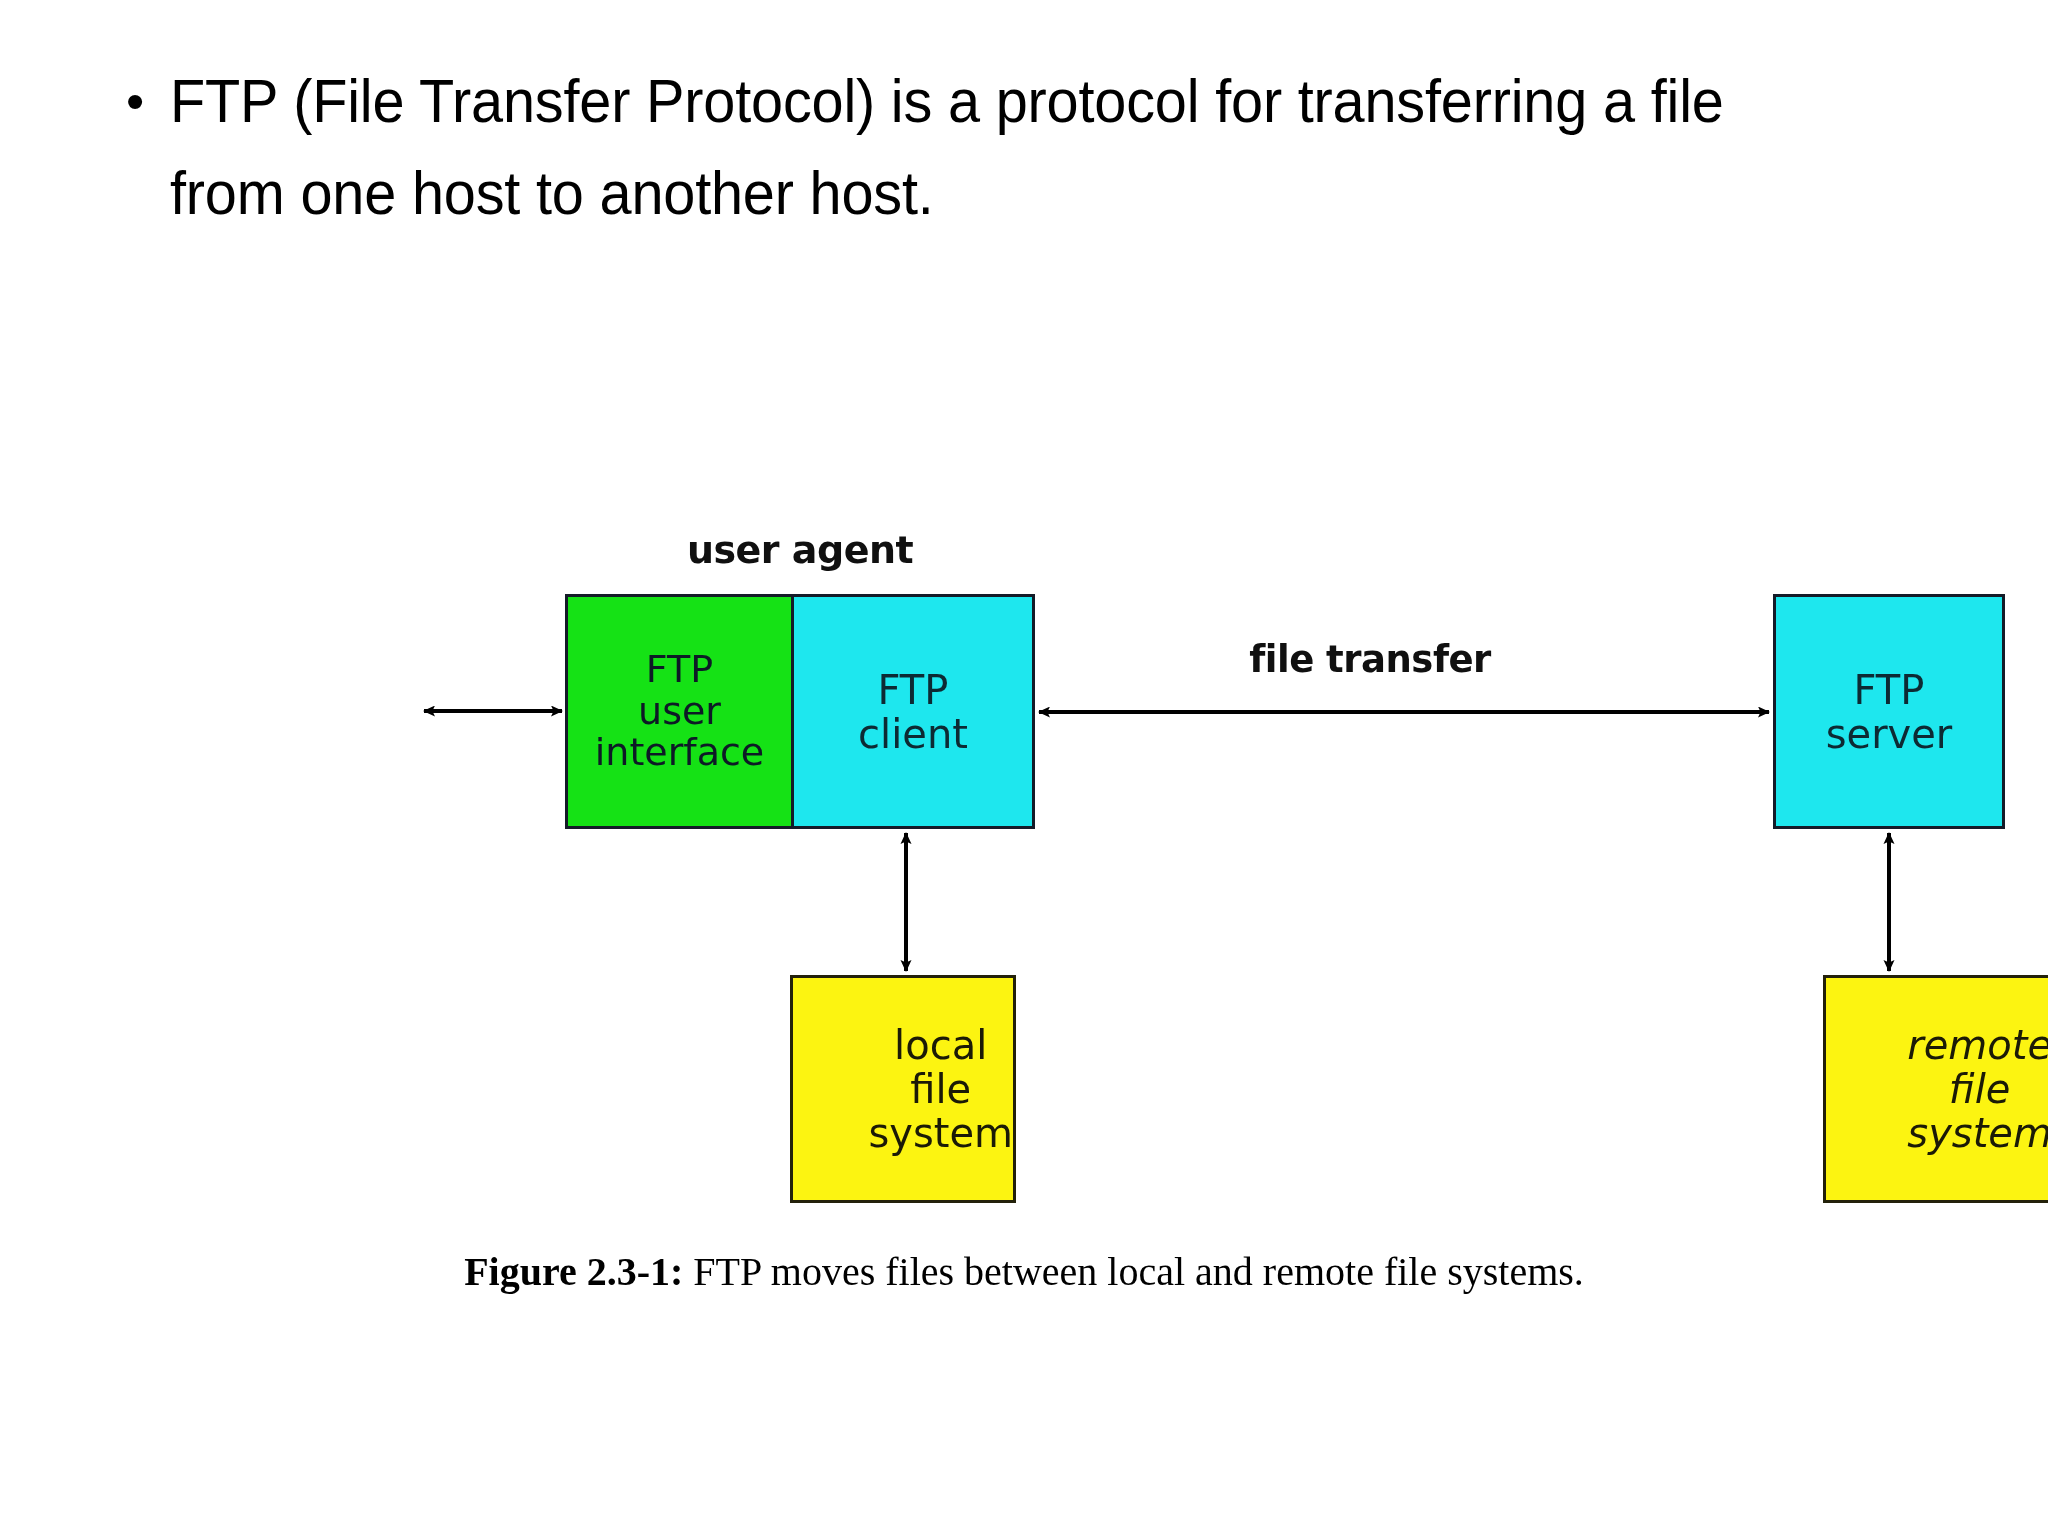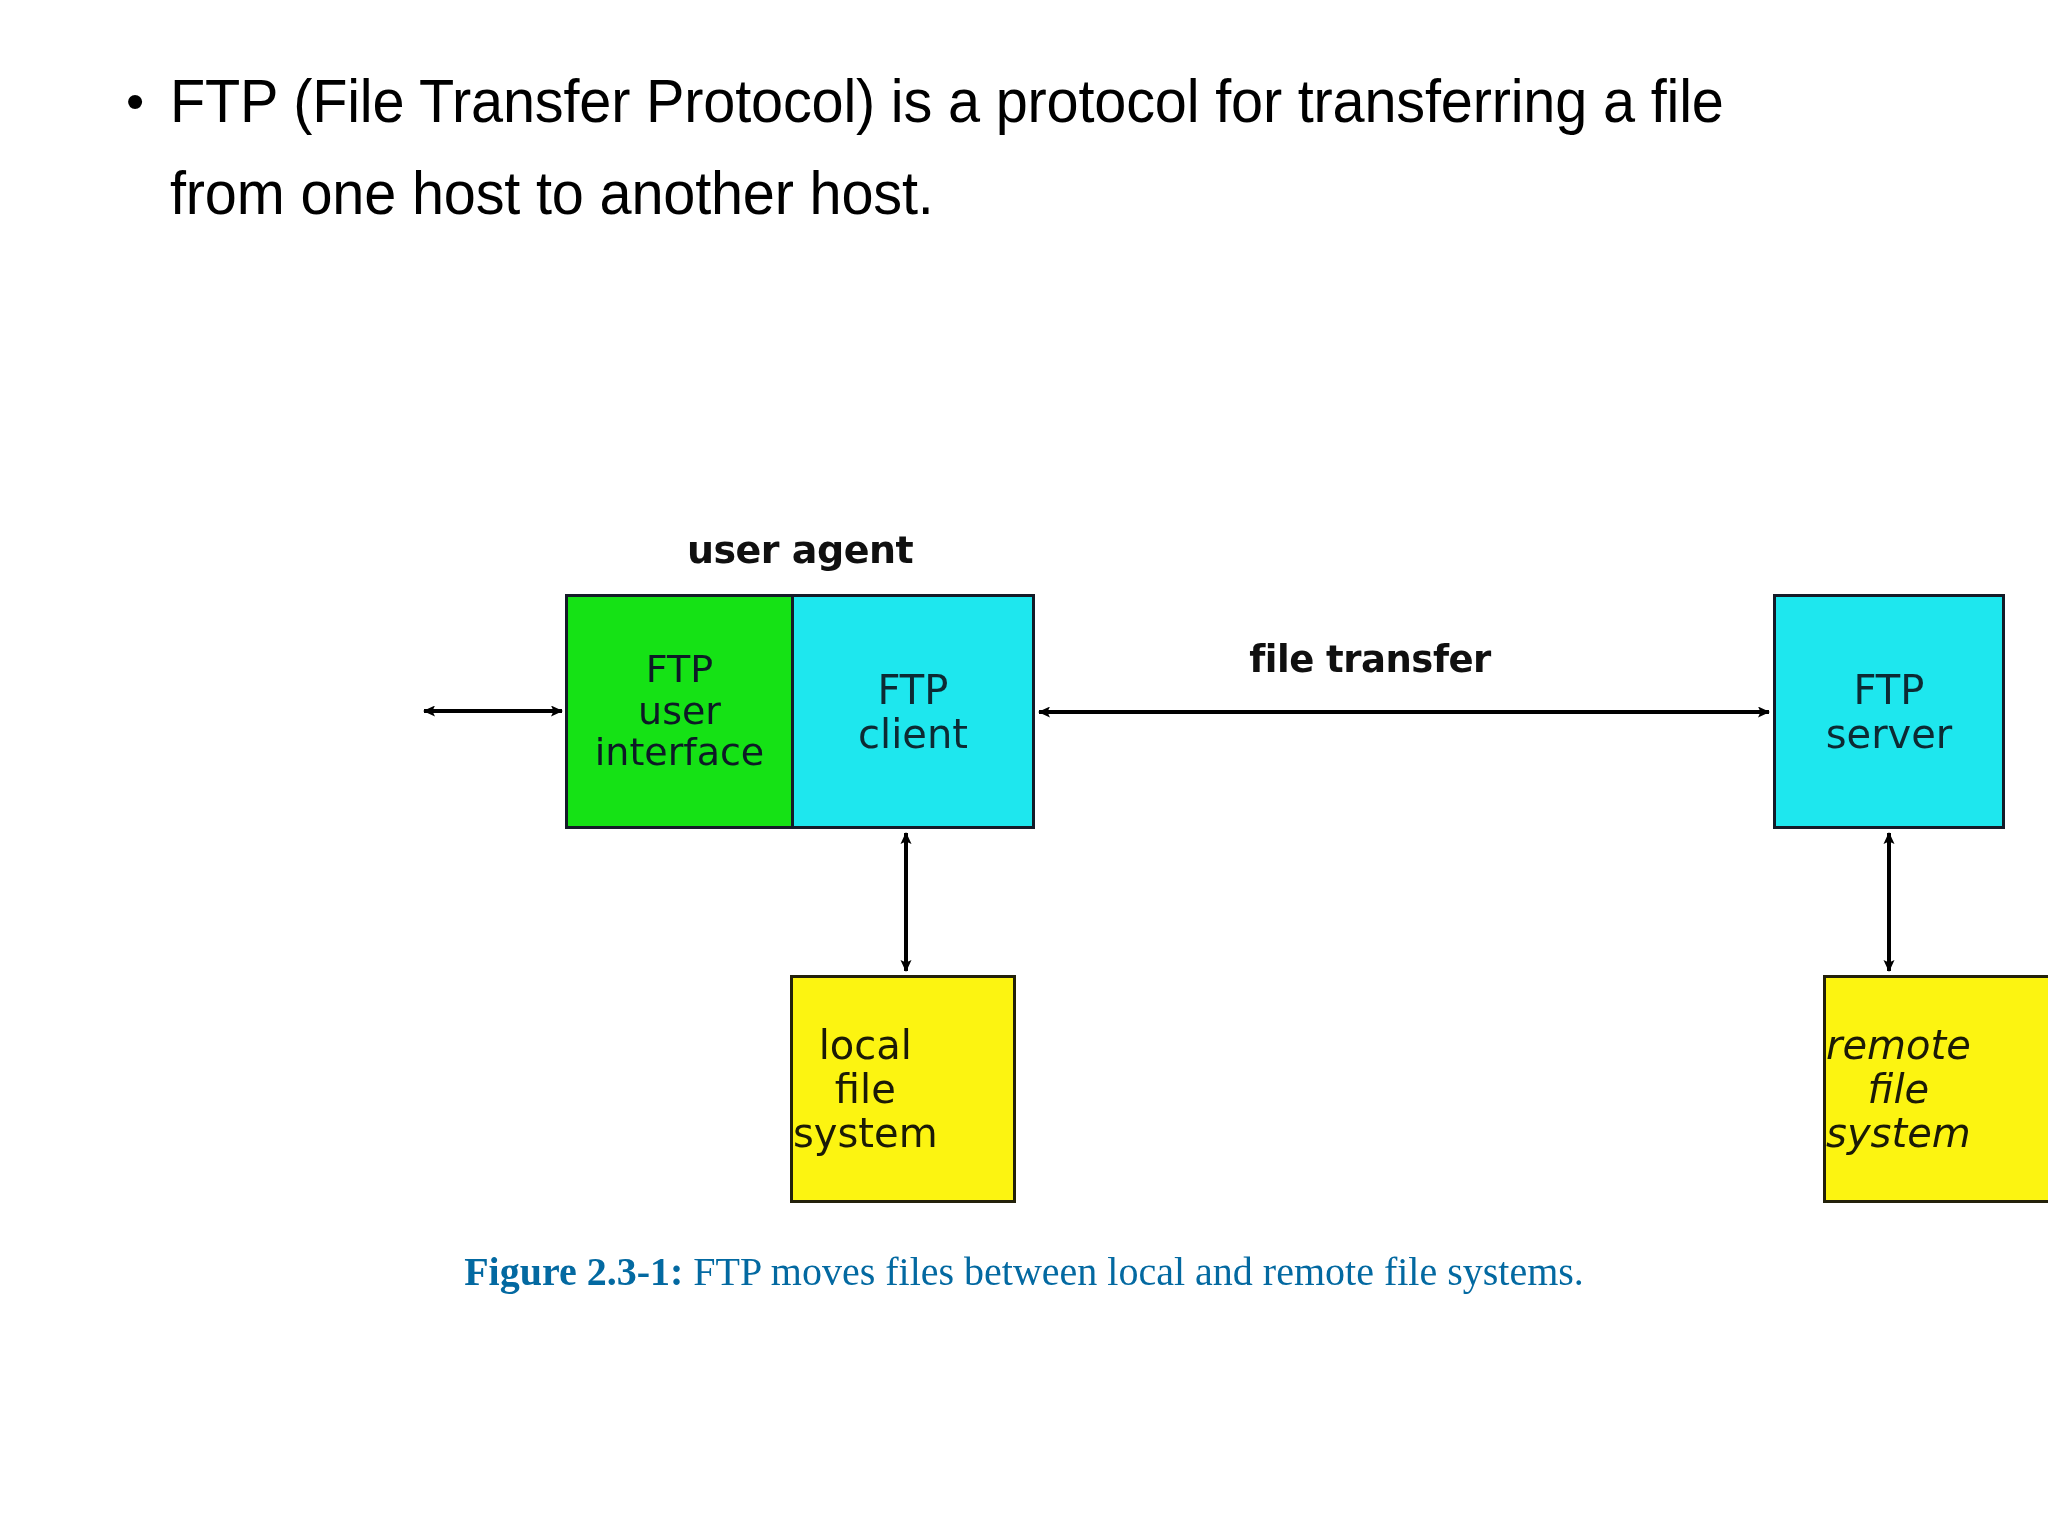--- a/index.html
+++ b/index.html
@@ -150,21 +150,21 @@
   
   .fs-box {
     position: absolute;
     top: 975px;
     height: 228px;
     background: #fcf411;
     border: 3px solid #23210a;
     box-sizing: border-box;
     display: flex;
     align-items: center;
-    justify-content: flex-start;
+    justify-content: flex-end;
   }
   .fs-box .node-label { font-size: 40px; color: #1b1a06; }
   #local-file-system-box { left: 790px; width: 226px; }
   #remote-file-system-box { left: 1823px; width: 232px; font-style: italic; }
 
   
   #file-transfer-label {
     position: absolute;
     left: 1170px;
     top: 638px;
@@ -189,21 +189,21 @@
 
   
   #figure-caption {
     position: absolute;
     left: 0;
     top: 1248px;
     width: 2048px;
     text-align: center;
     font-family: "Liberation Serif", serif;
     font-size: 40px;
-    color: #0369a1;
+    color: #000000;
   }
   #figure-caption-label {
     font-weight: bold;
   }
 </style>
 </head>
 <body>
 
 <div id="bullet-block">
   <div id="bullet-row">

